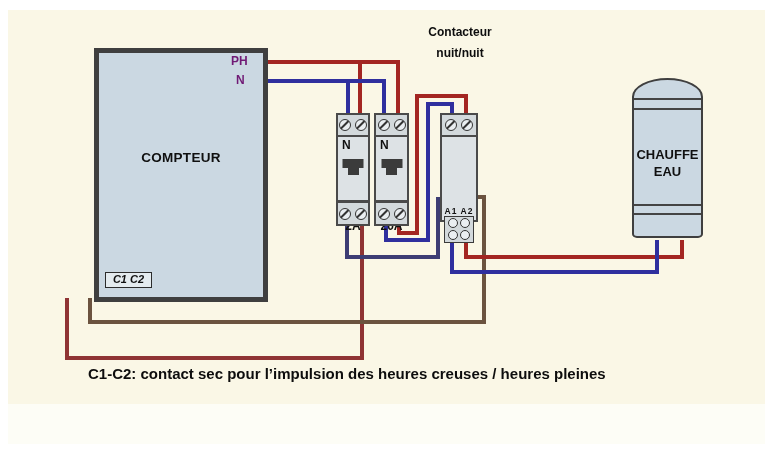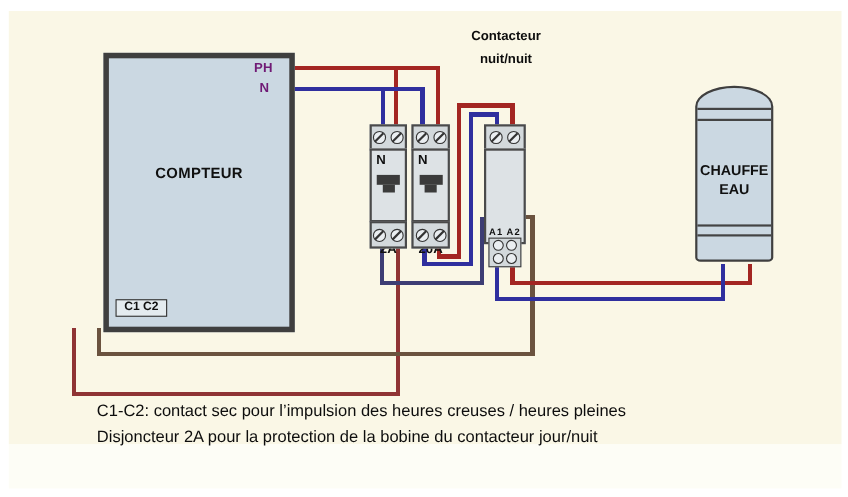--- a/index.html
+++ b/index.html
@@ -17,21 +17,21 @@
 
   .lbl{position:absolute;color:#701a75;font-weight:bold;white-space:nowrap;}
 
   
   .meter{position:absolute;left:49px;top:48px;width:174px;height:254px;box-sizing:border-box;
          background:var(--component-fill,#cbd8e2);border:5px solid var(--component-border,#3f3f3f);margin-left:45px;}
   .meter-title{position:absolute;left:0;top:97px;width:100%;text-align:center;
                font-size:13.5px;font-weight:bold;line-height:16px;letter-spacing:.3px;color:#101010;}
   .c1c2{position:absolute;left:6px;top:219px;width:47px;height:16px;box-sizing:border-box;
         background:#e4ebef;border:1.5px solid #2c2c2c;text-align:center;
-        font-size:11px;font-weight:bold;line-height:13px;color:#101010;}
+        font-size:11px;font-weight:bold;line-height:13px;color:#101010;font-style:italic;}
 
   
   .module{position:absolute;box-sizing:border-box;}
   .t-block{position:absolute;left:0;width:100%;box-sizing:border-box;
            background:var(--terminal-fill,#d3d9dc);border:2px solid #4a4a4a;
            display:flex;justify-content:center;align-items:center;gap:4px;}
   .t-block.top{top:0;height:24px;}
   .t-block.bottom{bottom:0;height:25px;}
   .screw{position:relative;width:12px;height:12px;border:1.5px solid #333;border-radius:50%;
          background:#eaeef1;box-sizing:border-box;}
@@ -58,21 +58,21 @@
   
   .tank{position:absolute;left:632px;top:78px;width:71px;height:160px;box-sizing:border-box;
         background:var(--component-fill,#cbd8e2);border:2px solid #3f3f3f;
         border-radius:36px 36px 5px 5px / 19px 19px 4px 4px;}
   .tank-line{position:absolute;left:0;width:100%;height:1.5px;background:#444;}
   .tank-title{position:absolute;left:0;top:66px;width:100%;text-align:center;
               font-size:13px;font-weight:bold;line-height:17px;color:#101010;}
 
   .contactor-title{position:absolute;left:400px;top:22px;width:120px;text-align:center;
                    font-size:12px;font-weight:bold;line-height:21px;color:#0d0d0d;}
-  .legend{position:absolute;left:88px;top:362px;font-size:15px;font-weight:normal;
+  .legend{position:absolute;left:88px;top:362px;font-size:15px;font-weight:bold;
           line-height:23.5px;color:#0d0d0d;}
 </style>
 </head>
 <body>
 
 <div class="stage">
   <div class="canvas"></div>
   <div class="canvas-lower"></div>
 
   <svg class="wires" width="771" height="452" viewBox="0 0 771 452">
@@ -158,15 +158,14 @@
     <div class="tank-title">
       <div>CHAUFFE</div>
       <div>EAU</div>
     </div>
     <div class="tank-line" style="top:124px;"></div>
     <div class="tank-line" style="top:133px;"></div>
   </div>
 
   <div class="legend">
     <div>C1-C2: contact sec pour l’impulsion des heures creuses / heures pleines</div>
-    <div>Disjoncteur 2A pour la protection de la bobine du contacteur jour/nuit</div>
   </div>
 </div>
 
 </body></html>

